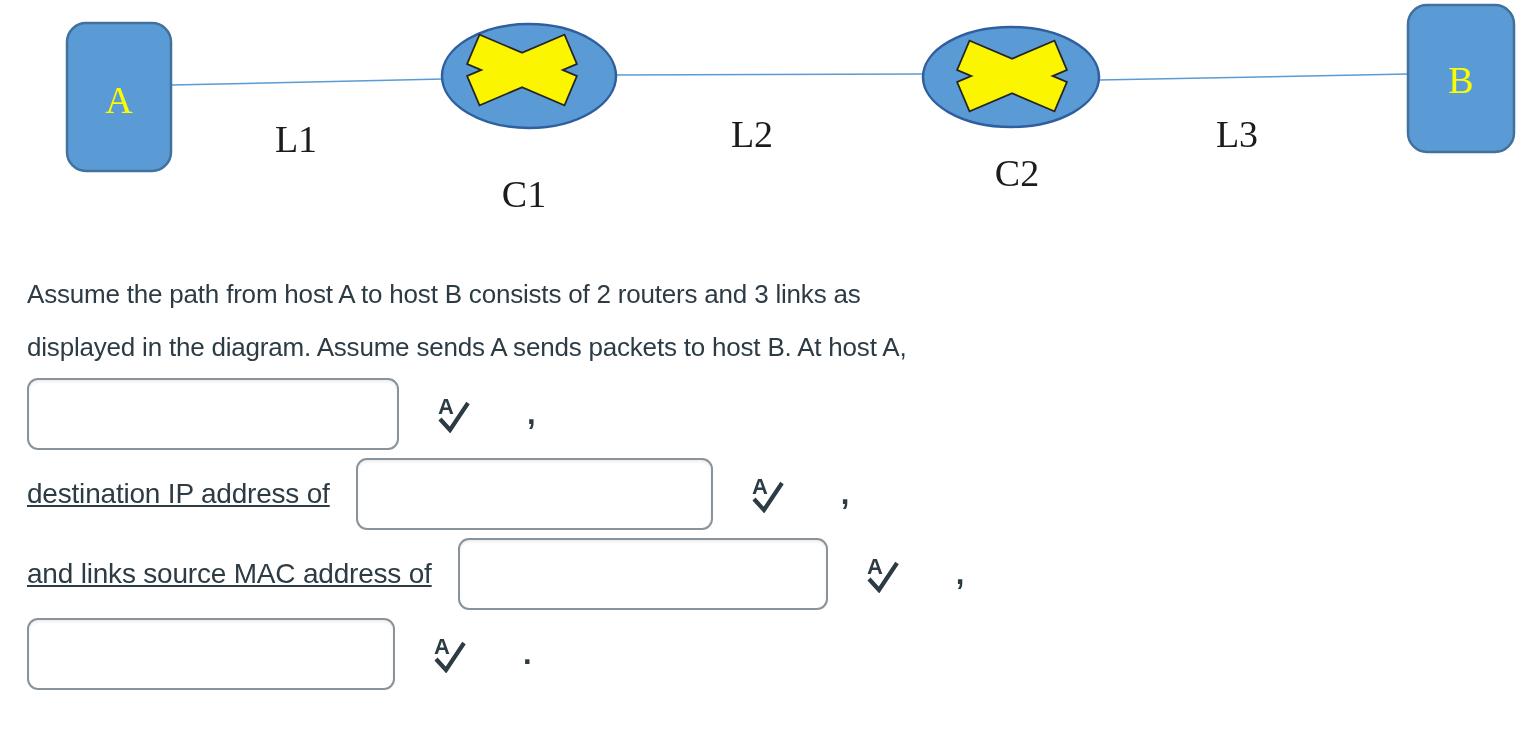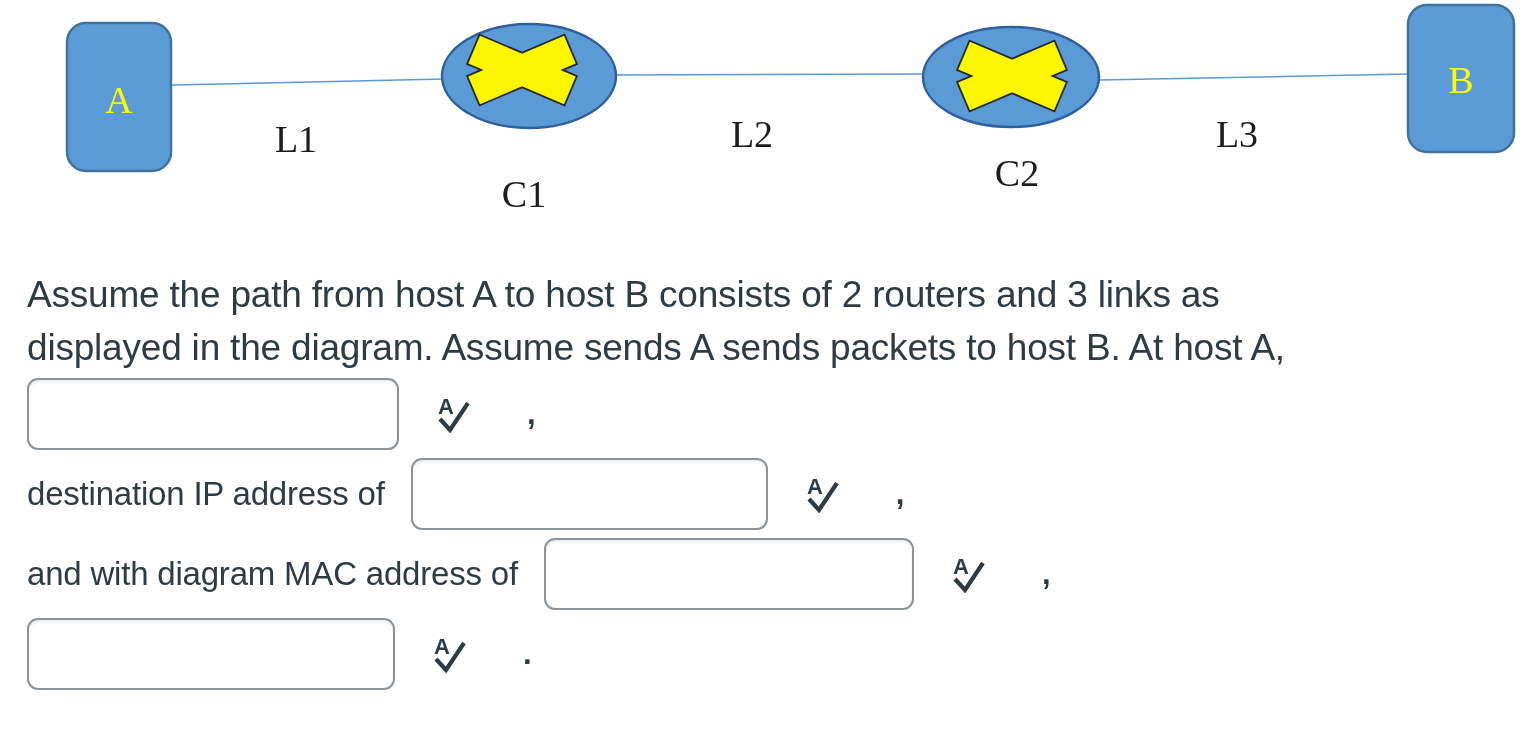--- a/index.html
+++ b/index.html
@@ -18,33 +18,34 @@
   .link-line{stroke:var(--line-blue);stroke-width:1.5px;fill:none;}
   .host-rect{fill:var(--node-fill);stroke:var(--node-stroke);stroke-width:2.5px;}
   .router-ellipse{fill:var(--node-fill);stroke:var(--ellipse-stroke);stroke-width:2.5px;}
   .xs{fill:var(--x-fill);stroke:var(--x-stroke);stroke-width:3.6px;stroke-linejoin:miter;}
   .xf{fill:var(--x-fill);}
   .host-letter{font:400 38px "Liberation Serif",serif;fill:var(--letter-yellow);text-anchor:middle;}
   .diagram-label{font:400 38px "Liberation Serif",serif;fill:var(--diagram-label-color);text-anchor:middle;}
   
   .qtext{margin:30px 0 0 27px;}
   .qline{
-    font-size:37px;
+    font-size:26px;
     line-height:53px;
     white-space:nowrap;
     letter-spacing:-0.2px;
   }
   
   .blanks{margin-left:27px;}
   .blank-row{height:80px;display:flex;align-items:center;}
   .blank-label{
-    font-size:33px;
+    font-size:28px;
     letter-spacing:-0.2px;
     white-space:nowrap;
     margin-right:26px;
+    text-decoration:underline;
   }
   .blank-label:empty{margin-right:0;}
   .blank-input{
     box-sizing:border-box;
     height:72px;
     border:2px solid var(--input-border);
     border-radius:11px;
     background:#ffffff;
     box-shadow:inset 0 2px 3px rgba(0,0,0,0.07);
     font-size:26px;
@@ -129,21 +130,21 @@
       <span class="blank-label">destination IP address of</span>
       <input type="text" class="blank-input bw1" value="" style="">
       <svg class="spell-icon" width="34" height="38" viewBox="0 0 34 38">
         <text class="icon-a" x="1" y="19">A</text>
         <path class="icon-check" d="M3 24 L13 35 L31 8"></path>
       </svg>
       <span class="punct">,</span>
     </div>
 
     <div class="blank-row">
-      <span class="blank-label">and with diagram MAC address of</span>
+      <span class="blank-label">and links source MAC address of</span>
       <input type="text" class="blank-input bw2" value="" style="">
       <svg class="spell-icon" width="34" height="38" viewBox="0 0 34 38">
         <text class="icon-a" x="1" y="19">A</text>
         <path class="icon-check" d="M3 24 L13 35 L31 8"></path>
       </svg>
       <span class="punct">,</span>
     </div>
 
     <div class="blank-row">
       <input type="text" class="blank-input bw3" value="" style="">

